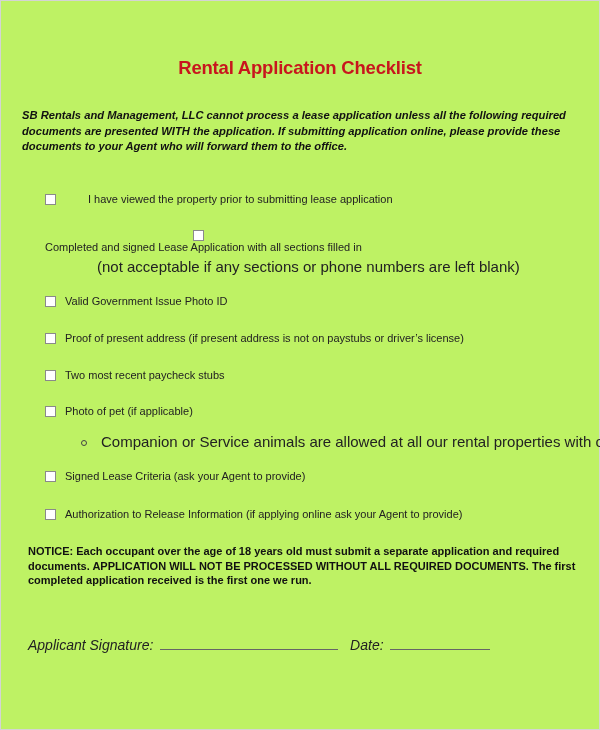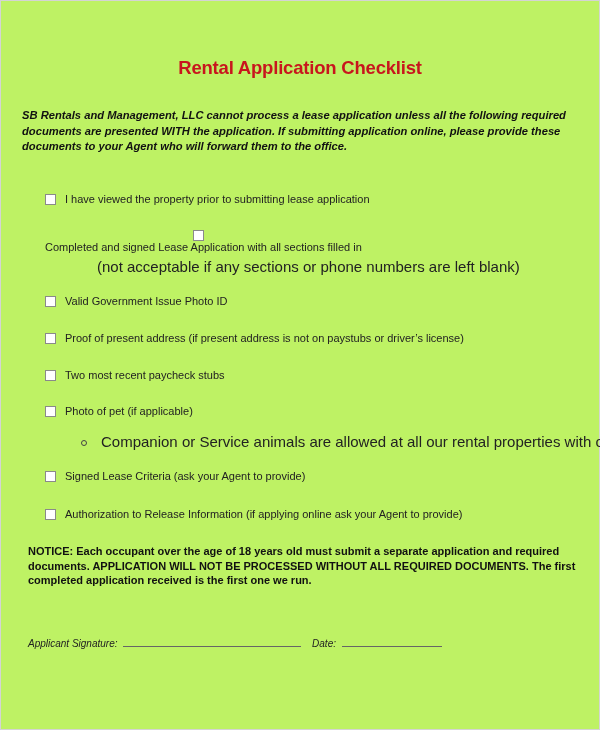--- a/index.html
+++ b/index.html
@@ -32,37 +32,37 @@
     }
     .bullet {
       display: inline-block; width: 4px; height: 4px; border: 1px solid #444;
       border-radius: 50%; margin-right: 14px; vertical-align: middle;
     }
     .notice {
       position: absolute; top: 543px; left: 27px; width: 555px;
       font-size: 11px; font-weight: bold; line-height: 14.5px; color: #111;
     }
     .sig {
-      position: absolute; top: 636px; left: 27px; font-size: 10px; font-style: italic;
+      position: absolute; top: 636px; left: 27px; font-size: 14px; font-style: italic;
       color: #222; white-space: nowrap;
     }
     .line {
       display: inline-block; border-bottom: 1px solid #666; height: 9px; vertical-align: baseline;
     }
   </style>
 </head>
 <body>
 
 <div class="page">
 
   <div class="title">Rental Application Checklist</div>
 
   <div class="intro">SB Rentals and Management, LLC cannot process a lease application unless all the following required documents are presented WITH the application. If submitting application online, please provide these documents to your Agent who will forward them to the office.</div>
 
-  <div class="item" style="top:192px;">
+  <div class="item" style="top:192px;gap:23px;">
     <span class="box"></span>
     <span>I have viewed the property prior to submitting lease application</span>
   </div>
 
   <div class="item" style="top:229px;flex-direction:column;">
     <span class="box"></span>
     <span>Completed and signed Lease Application with all sections filled in</span>
   </div>
   <div class="sub" style="top:257px; left:96px;">(not acceptable if any sections or phone numbers are left blank)</div>
 

